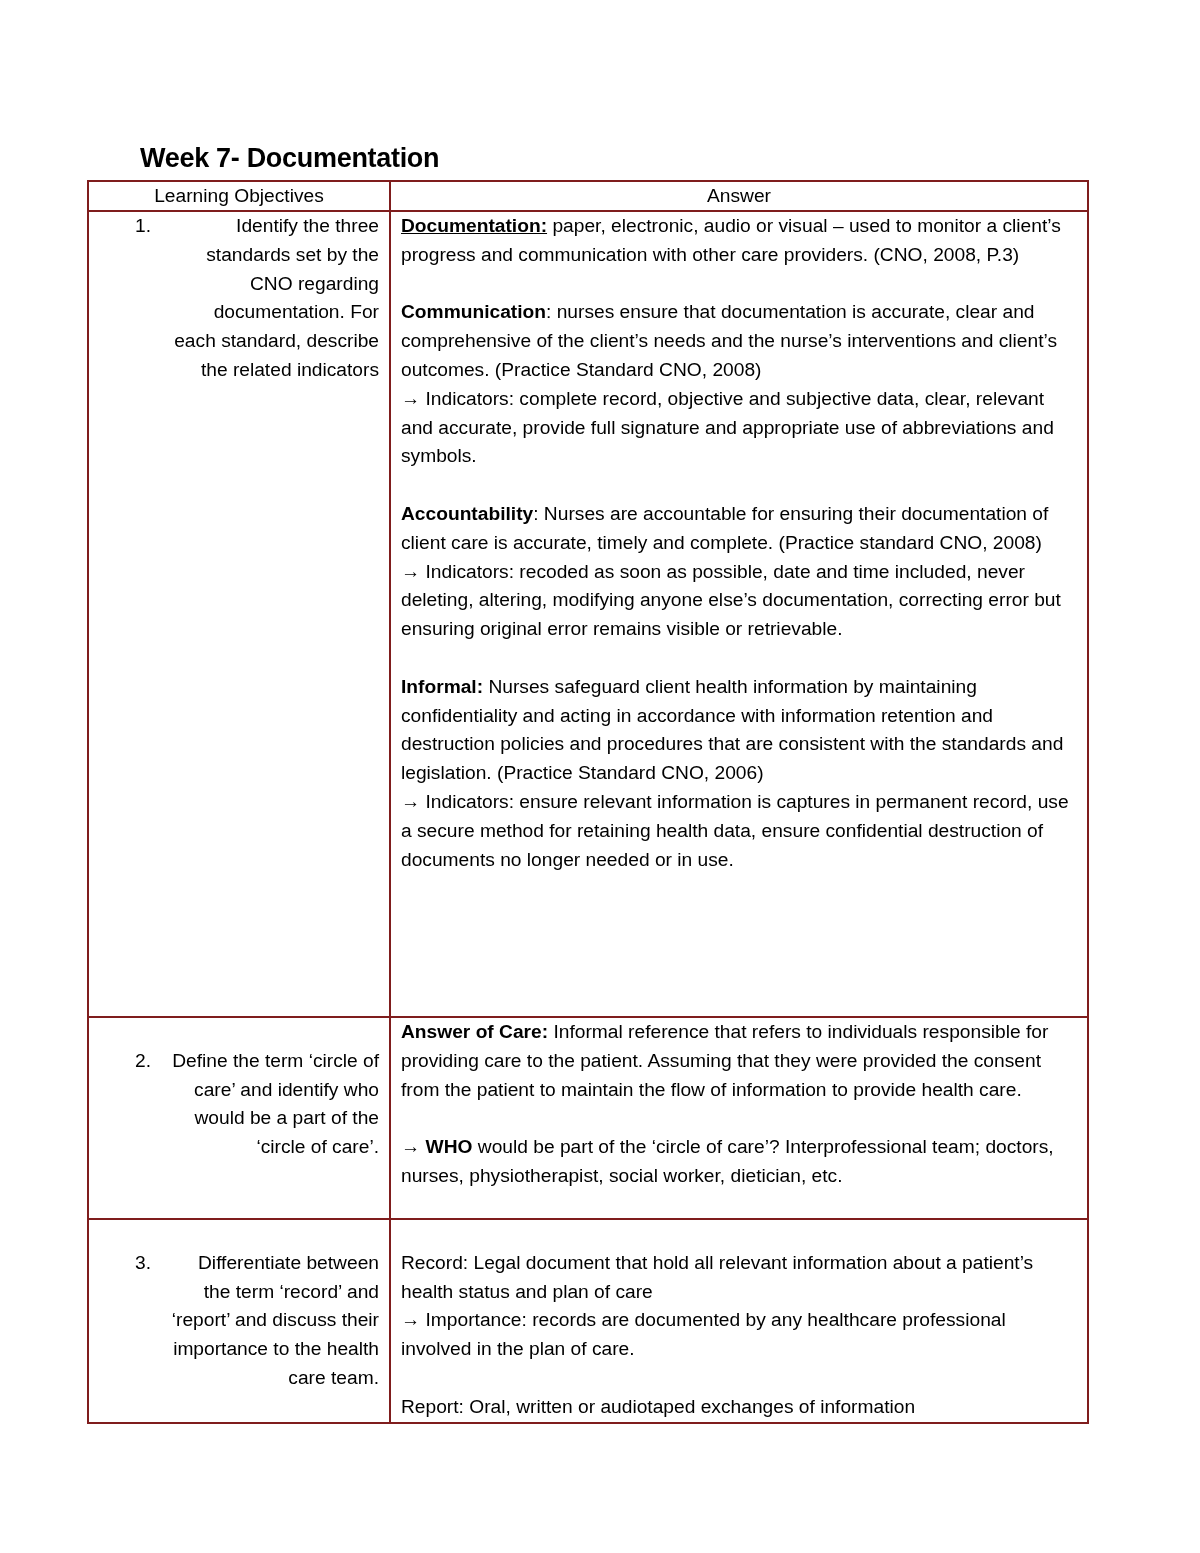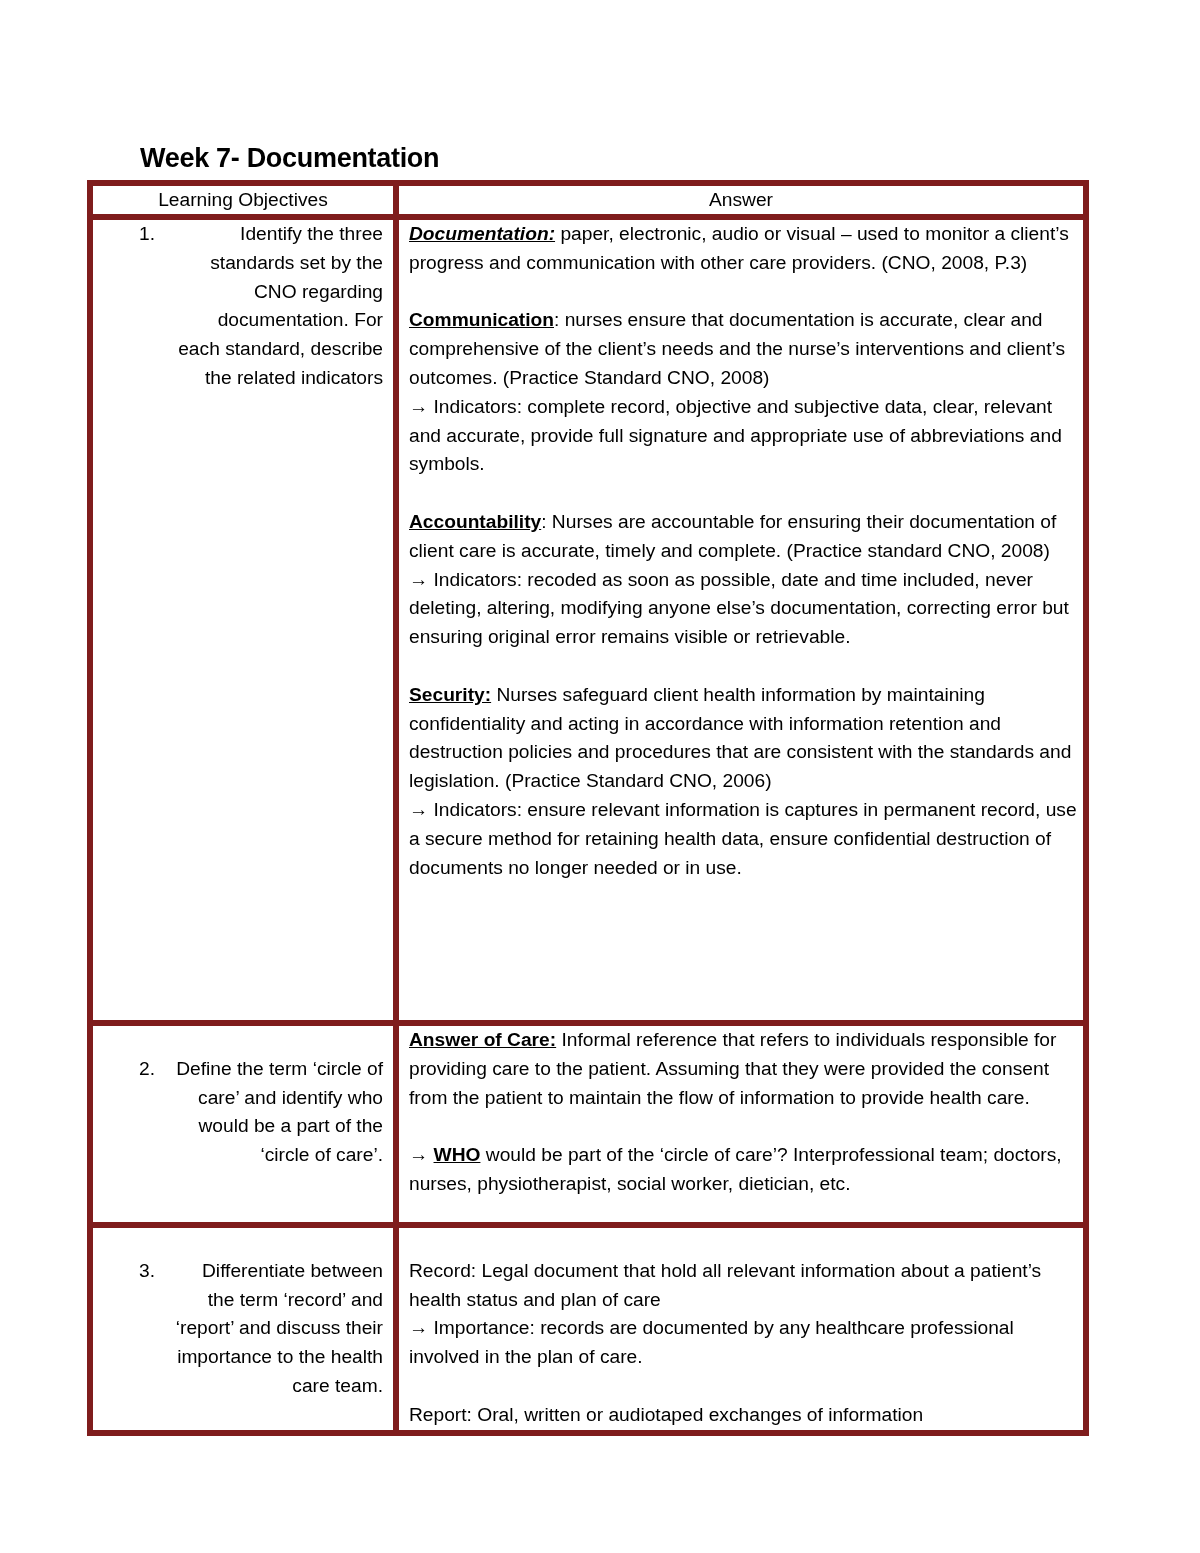--- a/index.html
+++ b/index.html
@@ -1,29 +1,29 @@
 <!DOCTYPE html>
 <html><head>
   <meta charset="utf-8">
   <style>
     html, body { margin: 0; padding: 0; background: #ffffff; }
     body { width: 1200px; height: 1553px; position: relative; font-family: "Liberation Sans", sans-serif; color: #000; }
     .title { position: absolute; left: 140px; top: 143px; font-size: 27px; font-weight: bold; letter-spacing: -0.3px; }
     table.doc { position: absolute; left: 87px; top: 180px; width: 1002px; border-collapse: collapse; font-size: 19.2px; line-height: 28.8px; }
-    table.doc td, table.doc th { border: 6px solid #7f1d1d; vertical-align: top; padding: 0 10px 0 16px; }
+    table.doc td, table.doc th { border: 2px solid #7f1d1d; vertical-align: top; padding: 0 10px 0 16px; }
     table.doc th { font-weight: normal; text-align: center; height: 28px; padding: 0; line-height: 28px; }
     .col-obj { width: 274px; }
     .obj { display: flex; padding-left: 30px; }
     .obj .num { width: 36px; flex: none; }
     .obj .txt { flex: 1; text-align: right; }
     .ans { padding-left: 10px !important; padding-right: 6px !important; }
     .ans p { margin: 0; }
     .gap { height: 28.8px; }
-    .b { font-weight: bold; text-decoration: underline; }
-    .u { text-decoration: underline; font-style: italic; }
+    .b { font-weight: bold; }
+    .u { text-decoration: underline; }
     .arrow { font-weight: bold; }
   </style>
 </head>
 <body>
 
 <div class="title">Week 7- Documentation</div>
 
 <table class="doc">
   <tbody>
       <tr>
@@ -40,21 +40,21 @@
     </td>
     <td class="ans">
       <p><span class="b u">Documentation:</span><span> paper, electronic, audio or visual – used to monitor a client’s progress and communication with other care providers. (CNO, 2008, P.3)</span></p>
       <div class="gap"></div>
       <p><span class="b">Communication</span><span>: nurses ensure that documentation is accurate, clear and comprehensive of the client’s needs and the nurse’s interventions and client’s outcomes. (Practice Standard CNO, 2008)</span></p>
       <p><span class="arrow">→</span><span> Indicators: complete record, objective and subjective data, clear, relevant and accurate, provide full signature and appropriate use of abbreviations and symbols.</span></p>
       <div class="gap"></div>
       <p><span class="b">Accountability</span><span>: Nurses are accountable for ensuring their documentation of client care is accurate, timely and complete. (Practice standard CNO, 2008)</span></p>
       <p><span class="arrow">→</span><span> Indicators: recoded as soon as possible, date and time included, never deleting, altering, modifying anyone else’s documentation, correcting error but ensuring original error remains visible or retrievable.</span></p>
       <div class="gap"></div>
-      <p><span class="b">Security:</span><span> Nurses safeguard client health information by maintaining confidentiality and acting in accordance with information retention and destruction policies and procedures that are consistent with the standards and legislation. (Practice Standard CNO, 2006)</span></p>
+      <p><span class="b">Informal:</span><span> Nurses safeguard client health information by maintaining confidentiality and acting in accordance with information retention and destruction policies and procedures that are consistent with the standards and legislation. (Practice Standard CNO, 2006)</span></p>
       <p><span class="arrow">→</span><span> Indicators: ensure relevant information is captures in permanent record, use a secure method for retaining health data, ensure confidential destruction of documents no longer needed or in use.</span></p>
     </td>
   </tr>
 
   <tr style="height:202px;">
     <td class="col-obj">
       <div class="obj" style="padding-top:28.8px;">
         <span class="num">2.</span>
         <span class="txt">Define the term ‘circle of care’ and identify who would be a part of the ‘circle of care’.</span>
       </div>

